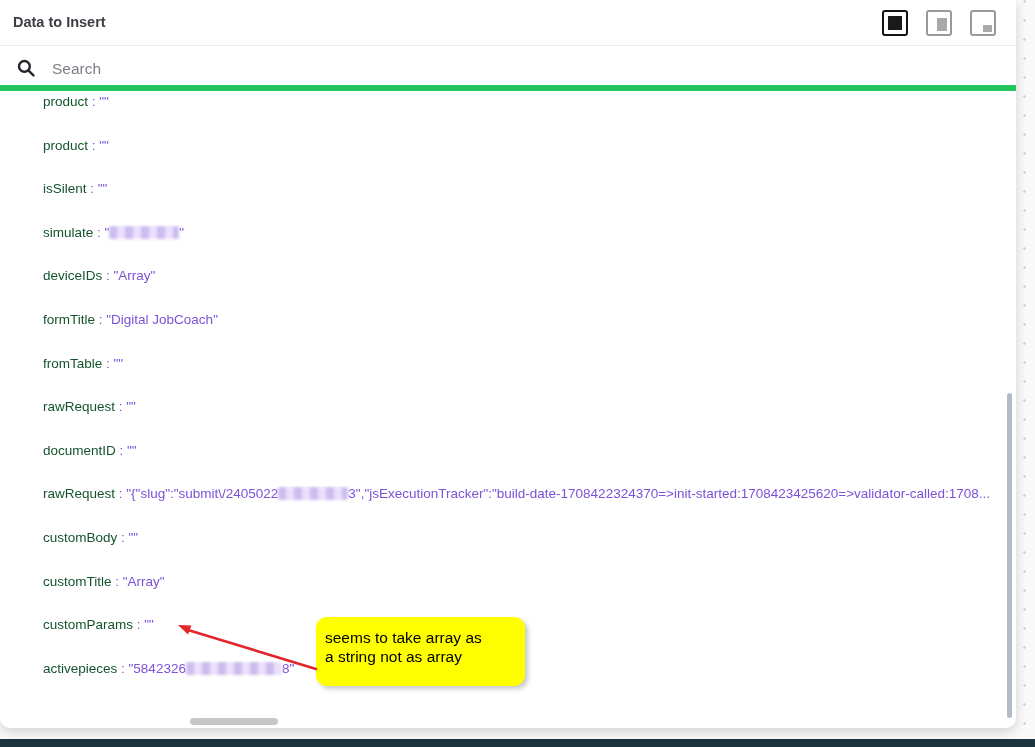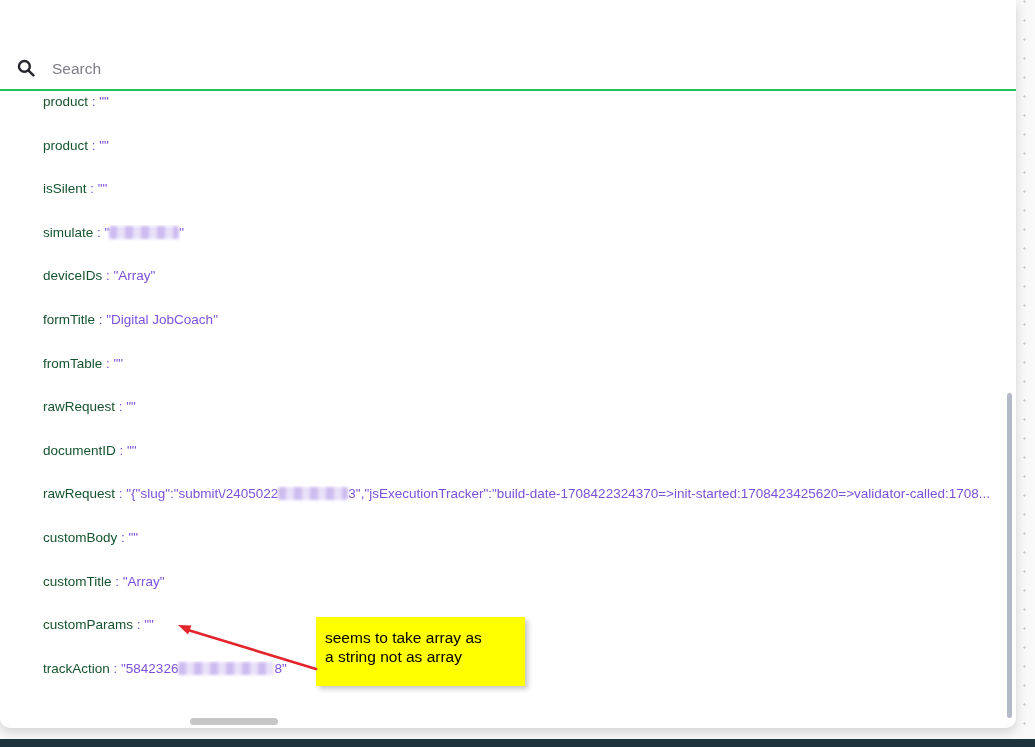--- a/index.html
+++ b/index.html
@@ -29,21 +29,21 @@
     font-size:14.5px; font-weight:700; color:#3c3c45;
   }
   .szgroup { position:absolute; left:882px; top:10px; display:flex; gap:18px; }
   .szicon { position:relative; width:26px; height:26px; border:2px solid #9a9a9a; border-radius:3px; background:#fff; cursor:pointer; }
   .szicon.active { border-color:#141414; }
   .sz-fill-full { position:absolute; left:4px; top:4px; width:14px; height:14px; background:#1a1a1a; }
   .sz-fill-half { position:absolute; right:3px; bottom:3px; width:10px; height:13px; background:#a9a9a9; }
   .sz-fill-small { position:absolute; right:2px; bottom:2px; width:9px; height:7px; background:#a9a9a9; }
 
   
-  .search-row { position:absolute; left:0; top:46px; right:0; height:45px; border-bottom:2px solid #22c55e; }
+  .search-row { position:absolute; left:0; top:46px; right:0; height:45px; border-bottom:6px solid #22c55e; }
   .search-ic { position:absolute; left:17px; top:13px; width:18px; height:18px; }
   .search-input {
     position:absolute; left:52px; top:10px; width:700px; height:25px;
     border:none; outline:none; font-family:"Liberation Sans",sans-serif;
     font-size:15.5px; color:#3c3c45; background:transparent;
   }
   .search-input::placeholder { color:#7d7d86; opacity:1; }
 
   
   .list { position:absolute; left:0; top:91px; right:0; bottom:0; padding:3px 0 0 43px; overflow:hidden; }
@@ -63,31 +63,46 @@
   .hthumb { position:absolute; left:190px; top:718px; width:88px; height:7px; border-radius:3.5px; background:#c6c6c6; cursor:pointer; }
 
   
   .note {
     position:absolute; left:316px; top:617px; width:209px; height:69px;
     background:#ffff00; color:#000;
     font-size:15.5px; line-height:19px; white-space:pre-line;
     padding:11px 0 0 9px;
     box-shadow:3px 3px 5px rgba(0,0,0,0.22);
     z-index:5;
+    border-radius:11px;
   }
   .arrow-svg { position:absolute; left:170px; top:618px; width:152px; height:58px; z-index:6; pointer-events:none; }
 
   
   .teal-bar { position:absolute; left:0; right:0; top:739px; height:8px; background:#1c343e; }
 </style>
 </head>
 <body>
 
 <div class="panel">
 
+  <div class="hdr">
+    <div class="hdr-title">Data to Insert</div>
+    <div class="szgroup">
+      <div class="szicon active">
+        <span class="sz-fill-full"></span>
+      </div>
+      <div class="szicon">
+        <span class="sz-fill-half"></span>
+      </div>
+      <div class="szicon">
+        <span class="sz-fill-small"></span>
+      </div>
+    </div>
+  </div>
 
   <div class="search-row">
     <svg class="search-ic" viewBox="0 0 18 18">
       <circle cx="7.4" cy="7.4" r="5.4" fill="none" stroke="#26262e" stroke-width="2.4"></circle>
       <line x1="11.6" y1="11.6" x2="16.4" y2="16.4" stroke="#26262e" stroke-width="2.4" stroke-linecap="round"></line>
     </svg>
     <input class="search-input" type="text" placeholder="Search" style="">
   </div>
 
   <div class="list">
@@ -111,21 +126,21 @@
 
   <div class="row"><span class="k">rawRequest</span><span class="sep"> : </span><span class="pre">"{"slug":"submit\/2405022</span><span class="blur" style="width: 70px;"></span><span class="post">3","jsExecutionTracker":"build-date-1708422324370=&gt;init-started:1708423425620=&gt;validator-called:1708...</span></div>
 
 
   <div class="row"><span class="k">customBody</span><span class="sep"> : </span><span class="pre">""</span><span class="post"></span></div>
 
   <div class="row"><span class="k">customTitle</span><span class="sep"> : </span><span class="pre">"Array"</span><span class="post"></span></div>
 
   <div class="row"><span class="k">customParams</span><span class="sep"> : </span><span class="pre">""</span><span class="post"></span></div>
 
-  <div class="row"><span class="k">trackAction</span><span class="sep"> : </span><span class="pre">"5842326</span><span class="blur" style="width: 96px;"></span><span class="post">8"</span></div>
+  <div class="row"><span class="k">activepieces</span><span class="sep"> : </span><span class="pre">"5842326</span><span class="blur" style="width: 96px;"></span><span class="post">8"</span></div>
 </div>
 
   <div class="vthumb"></div>
   <div class="hthumb"></div>
 </div>
 
 <div class="note">seems to take array as
 a string not as array</div>
 <svg class="arrow-svg" viewBox="0 0 152 58">
   <line x1="146" y1="51" x2="18" y2="12" stroke-width="2.6" stroke-linecap="round" stroke="#e2262b"></line>

